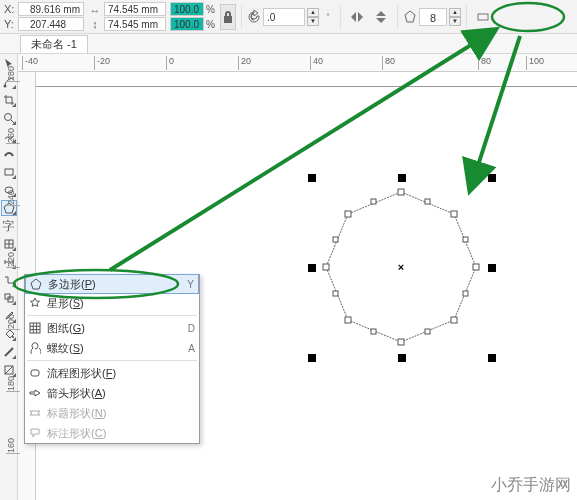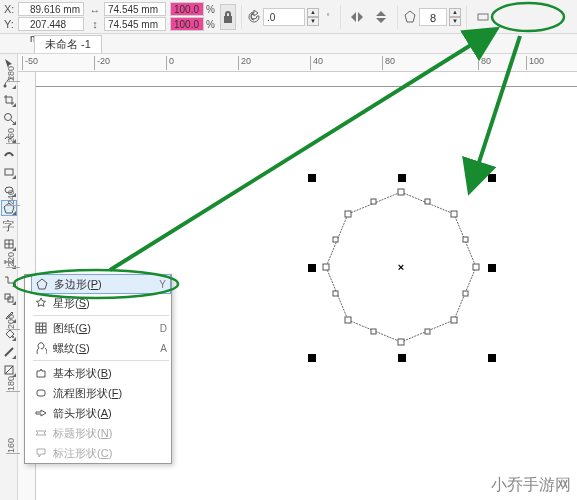--- a/index.html
+++ b/index.html
@@ -39,21 +39,21 @@
     background: #fff; border: 1px solid #ccc;
     padding-left: 3px; font-size: 10px;
   }
   .tiny-icon {
     width: 14px; height: 14px; display: inline-flex;
     align-items: center; justify-content: center; color: #666;
   }
   .pct-group { display: flex; flex-direction: column; gap: 1px; margin-right: 2px; }
   .pct-val {
     width: 34px; height: 14px; line-height: 14px;
-    background: #ec4899; border: 1px solid #ccc;
+    background: #14b8a6; border: 1px solid #ccc;
     padding-left: 3px; font-size: 10px;
   }
   .pct-sign { width: 10px; color: #555; font-size: 10px; }
   .lock-btn {
     width: 16px; height: 26px; border: 1px solid #ccc; background: #e8e8e8;
     display: flex; align-items: center; justify-content: center;
   }
 
   .sep { width: 1px; height: 24px; background: #e0e0e0; margin: 0 3px; }
 
@@ -78,21 +78,21 @@
 
   .sides-group { display: flex; align-items: center; gap: 2px; }
   .sides-val {
     width: 28px; height: 18px; background: #fff; border: 1px solid #ccc;
     text-align: center; font-size: 11px; line-height: 18px;
   }
 
   
   .tabstrip {
     height: 20px; background: #f6f6f6; border-bottom: 1px solid #d7d7d7;
-    display: flex; align-items: center; padding-left: 34px;
+    display: flex; align-items: center; padding-left: 20px;
   }
   .tab {
     height: 18px; padding: 0 10px; background: #fff; border: 1px solid #ccc;
     border-bottom: none; display: flex; align-items: center; font-size: 11px;
   }
 
   
   .toolbox {
     position: absolute; left: 0; top: 54px; width: 18px;
     background: #f3f3f3; border-right: 1px solid #d7d7d7;
@@ -157,24 +157,23 @@
     position: absolute; width: 10px; height: 10px;
     font-weight: bold; color: #000;
     display: flex; align-items: center; justify-content: center;
   }
 
   
   .shape { position: absolute; }
 
   
   .flyout {
-    position: absolute; left: 24px; top: 274px; width: 148px;
+    position: absolute; left: 24px; top: 274px; width: 176px;
     background: #fff; border: 1px solid #9a9a9a;
     box-shadow: 2px 2px 5px rgba(0,0,0,.2);
-    padding-left: 6px;
   }
   .flyout-row {
     display: flex; align-items: center; height: 20px; padding: 0 4px 0 2px;
     gap: 4px; font-size: 11px;
   }
   .flyout-row.selected { background: #e0edfb; border: 1px solid #7aa7d7; margin:-1px 0; }
   .flyout-row.disabled { color: #aaa; }
   .fly-ico { width: 16px; display:flex; align-items:center; justify-content:center; color:#666; }
   .fly-shortcut { margin-left: auto; color: #777; font-size: 10px; }
   .fly-sep { height: 1px; background: #ddd; margin: 2px 2px; }
@@ -384,21 +383,21 @@
       <svg width="12" height="12" viewBox="0 0 12 12">
         <rect x="2" y="2" width="8" height="8" fill="none" stroke="#555"></rect>
         <line x1="2" y1="10" x2="10" y2="2" stroke="#555"></line>
       </svg>
     </div>
 </div>
 
 <div class="ruler-corner"></div>
 <div class="ruler-h">
   <div class="ticks" id="hruler">
-      <div class="ruler-mark" style="left: -14px;">-50</div>
+      <div class="ruler-mark" style="left: -14px;">-40</div>
       <div class="ruler-mark" style="left: 58px;">-20</div>
       <div class="ruler-mark" style="left: 130px;">0</div>
       <div class="ruler-mark" style="left: 202px;">20</div>
       <div class="ruler-mark" style="left: 274px;">40</div>
       <div class="ruler-mark" style="left: 346px;">80</div>
       <div class="ruler-mark" style="left: 418px; margin-left: 24px;">80</div>
       <div class="ruler-mark" style="left: 490px;">100</div>
     </div>
 </div>
 <div class="ruler-v" id="vruler">
@@ -487,28 +486,20 @@
           <path d="M6 6a1 1 0 102 0 3 3 0 10-4 0 5 5 0 106 0" fill="none" stroke="#555"></path>
         </svg>
       </span>
       <span>螺纹(<span class="under">S</span>)</span>
       <span class="fly-shortcut">A</span>
     </div>
     <div class="fly-sep"></div>
     <div class="flyout-row">
       <span class="fly-ico">
         <svg width="12" height="12" viewBox="0 0 12 12">
-          <path d="M2 10V4h3l1-2 1 2h3v6z" fill="none" stroke="#555"></path>
-        </svg>
-      </span>
-      <span>基本形状(<span class="under">B</span>)</span>
-    </div>
-    <div class="flyout-row">
-      <span class="fly-ico">
-        <svg width="12" height="12" viewBox="0 0 12 12">
           <rect x="2" y="3" width="8" height="6" rx="2" fill="none" stroke="#555"></rect>
         </svg>
       </span>
       <span>流程图形状(<span class="under">F</span>)</span>
     </div>
     <div class="flyout-row">
       <span class="fly-ico">
         <svg width="12" height="12" viewBox="0 0 12 12">
           <path d="M1 5h5V3l5 3-5 3V7H1z" fill="none" stroke="#555"></path>
         </svg>

